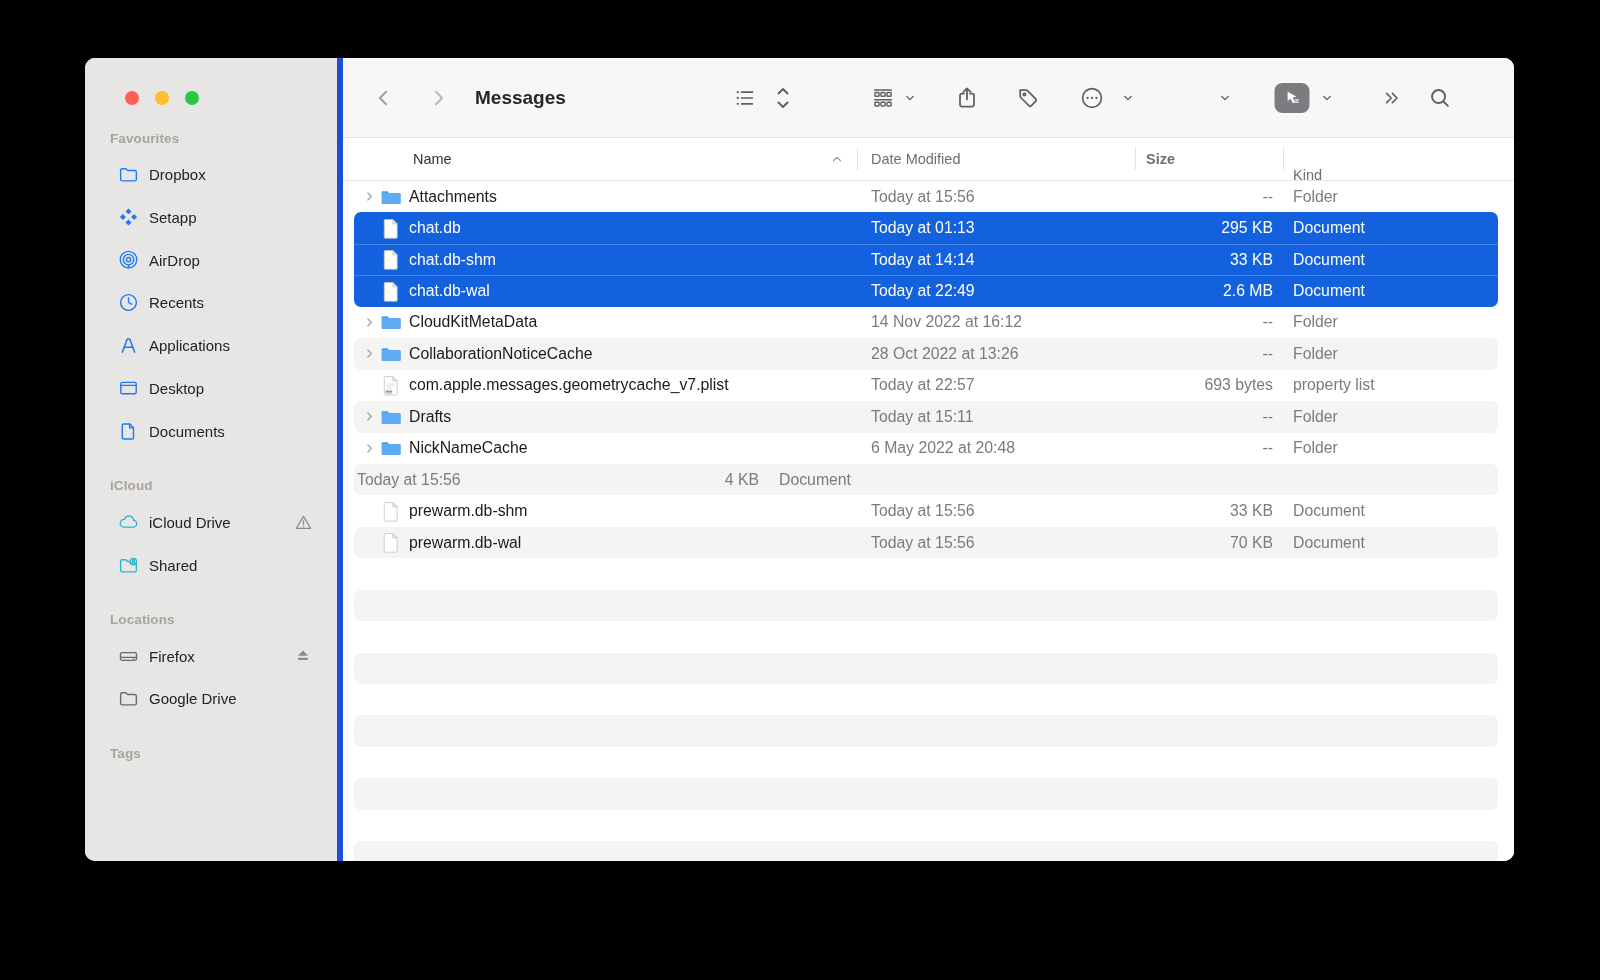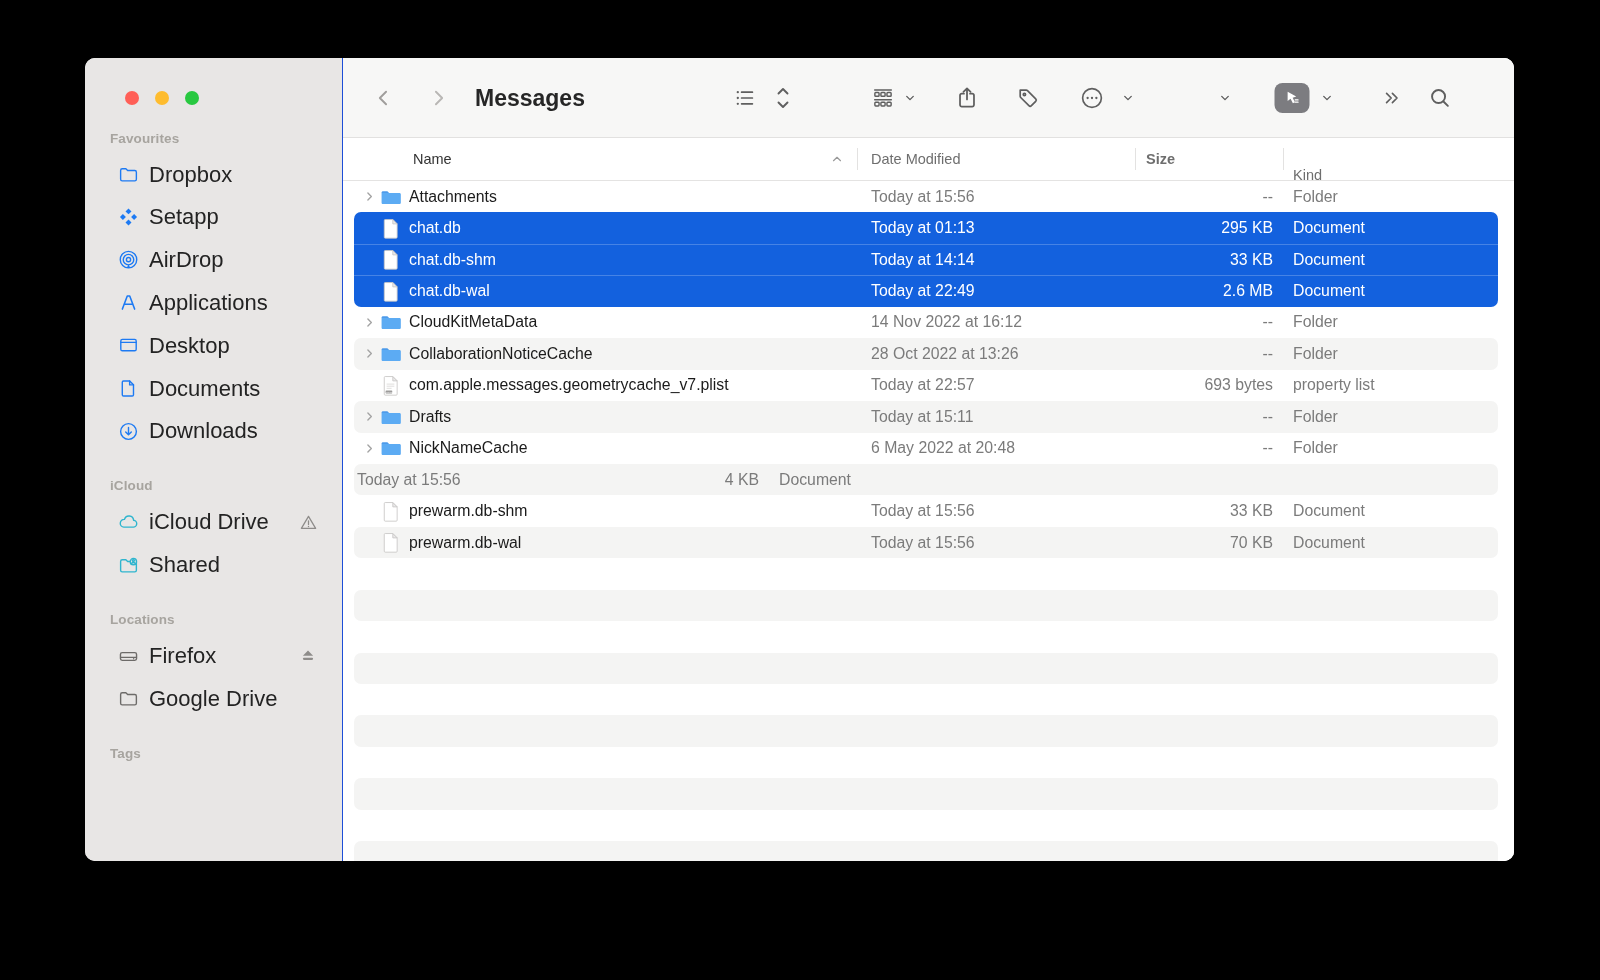--- a/index.html
+++ b/index.html
@@ -13,42 +13,42 @@
   svg{display:block;}
   .stroke{fill:none;stroke:currentColor;stroke-width:1.6;stroke-linecap:round;stroke-linejoin:round;}
 
   
   #window{position:absolute;left:85px;top:58px;width:1429px;height:803px;
     border-radius:10px;overflow:hidden;display:flex;background:#fff;
     box-shadow:0 30px 70px rgba(0,0,0,.6);}
 
   
   #sidebar{width:258px;flex:0 0 258px;background:var(--sidebar-bg);
-    border-right:1px solid #1d4ed8;overflow:hidden;}
+    border-right:6px solid #1d4ed8;overflow:hidden;}
   .tl-row{padding:33px 0 0 40px;height:47px;margin-bottom:13px;display:flex;gap:16px;}
   .tl{width:14px;height:14px;border-radius:50%;}
   .sec{margin-top:24.6px;}
   .sec h3{height:18px;line-height:18px;margin:0 0 5.6px 25px;
     font-size:13.5px;font-weight:700;color:#a7a49f;letter-spacing:.1px;}
   .sb-item{height:42.8px;display:flex;align-items:center;padding-left:33px;
     position:relative;cursor:default;}
   .sb-icon{width:21px;height:21px;flex:0 0 21px;display:flex;align-items:center;justify-content:center;}
-  .sb-label{margin-left:10px;font-size:22px;color:#232323;}
+  .sb-label{margin-left:10px;font-size:15px;color:#232323;}
   .sb-badge{position:absolute;right:24px;width:19px;height:19px;color:#8e8c8a;}
   .tint-blue{color:var(--accent-blue);} .tint-teal{color:var(--accent-teal);} .tint-gray{color:#6d6b69;}
 
   
   #main{flex:1;display:flex;flex-direction:column;background:#fff;min-width:0;}
 
   
   #toolbar{position:relative;height:80px;flex:0 0 80px;background:var(--toolbar-bg);
     border-bottom:1px solid #e2e1e0;}
   .tb{position:absolute;top:50%;transform:translate(-50%,-50%);color:var(--icon-gray);}
   #tb-title{position:absolute;left:132px;top:50%;transform:translateY(-50%);
-    font-size:23px;font-weight:700;color:#262626;}
+    font-size:19px;font-weight:700;color:#262626;}
 
   
   #colhead{position:relative;height:43px;flex:0 0 43px;background:#fff;
     border-bottom:1px solid #e4e3e2;font-size:14.5px;}
   #colhead span{position:absolute;top:50%;transform:translateY(-50%);color:#6e6e6e;}
   #colhead .ch-name{left:70px;color:#333;font-weight:400;}
   #colhead .ch-date{left:528px;} #colhead .ch-size{left:803px;font-weight:bold;} #colhead .ch-kind{left:950px;margin-top:16px;}
   #colhead .sortglyph{left:487px;color:#9a9a9a;}
   .vsep{position:absolute;top:10px;bottom:10px;width:1px;background:#e3e2e1;}
 
@@ -113,20 +113,29 @@
                 <circle cx="12" cy="11" r="6"></circle>
                 <circle cx="12" cy="11" r="9.4"></circle>
                 <path d="M10 20.6 12 16.4l2 4.2z" fill="currentColor" stroke="none"></path>
               </svg>
             </span>
             <span class="sb-label">AirDrop</span>
           </div>
           <div class="sb-item">
             <span class="sb-icon tint-blue">
               <svg width="21" height="21" viewBox="0 0 24 24" fill="none" stroke="currentColor" stroke-width="1.6" stroke-linecap="round" stroke-linejoin="round">
+                <circle cx="12" cy="12" r="9"></circle>
+                <path d="M12 6.8V12l3.6 1.9"></path>
+              </svg>
+            </span>
+            <span class="sb-label">Recents</span>
+          </div>
+          <div class="sb-item">
+            <span class="sb-icon tint-blue">
+              <svg width="21" height="21" viewBox="0 0 24 24" fill="none" stroke="currentColor" stroke-width="1.6" stroke-linecap="round" stroke-linejoin="round">
                 <path d="M5 19.5 10.6 4.5h2.8L19 19.5M7.6 14h8.8" stroke-width="1.8"></path>
               </svg>
             </span>
             <span class="sb-label">Applications</span>
           </div>
           <div class="sb-item">
             <span class="sb-icon tint-blue">
               <svg width="21" height="21" viewBox="0 0 24 24" fill="none" stroke="currentColor" stroke-width="1.6" stroke-linecap="round" stroke-linejoin="round">
                 <rect x="3.2" y="5" width="17.6" height="13" rx="1.8"></rect>
                 <path d="M3.4 8.4h17.2"></path>
@@ -135,29 +144,20 @@
             <span class="sb-label">Desktop</span>
           </div>
           <div class="sb-item">
             <span class="sb-icon tint-blue">
               <svg width="21" height="21" viewBox="0 0 24 24" fill="none" stroke="currentColor" stroke-width="1.6" stroke-linecap="round" stroke-linejoin="round">
                 <path d="M6.3 3.4h7l4.4 4.4v11.4c0 .8-.6 1.4-1.4 1.4H6.3c-.8 0-1.4-.6-1.4-1.4V4.8c0-.8.6-1.4 1.4-1.4z"></path>
                 <path d="M13.3 3.4v4.5h4.4"></path>
               </svg>
             </span>
             <span class="sb-label">Documents</span>
-          </div>
-          <div class="sb-item">
-            <span class="sb-icon tint-blue">
-              <svg width="21" height="21" viewBox="0 0 24 24" fill="none" stroke="currentColor" stroke-width="1.6" stroke-linecap="round" stroke-linejoin="round">
-                <circle cx="12" cy="12" r="9"></circle>
-                <path d="M12 7.4v8.2M8.8 12.5 12 15.7l3.2-3.2"></path>
-              </svg>
-            </span>
-            <span class="sb-label">Downloads</span>
           </div>
         </div>
         <div class="sec">
           <h3>iCloud</h3>
           <div class="sb-item">
             <span class="sb-icon tint-teal">
               <svg width="21" height="21" viewBox="0 0 24 24" fill="none" stroke="currentColor" stroke-width="1.6" stroke-linecap="round" stroke-linejoin="round">
                 <path d="M6.7 17.3h10.5a3.9 3.9 0 0 0 .6-7.8 5.3 5.3 0 0 0-10.4-1.1 4.35 4.35 0 0 0-.7 8.9z"></path>
               </svg>
             </span>

